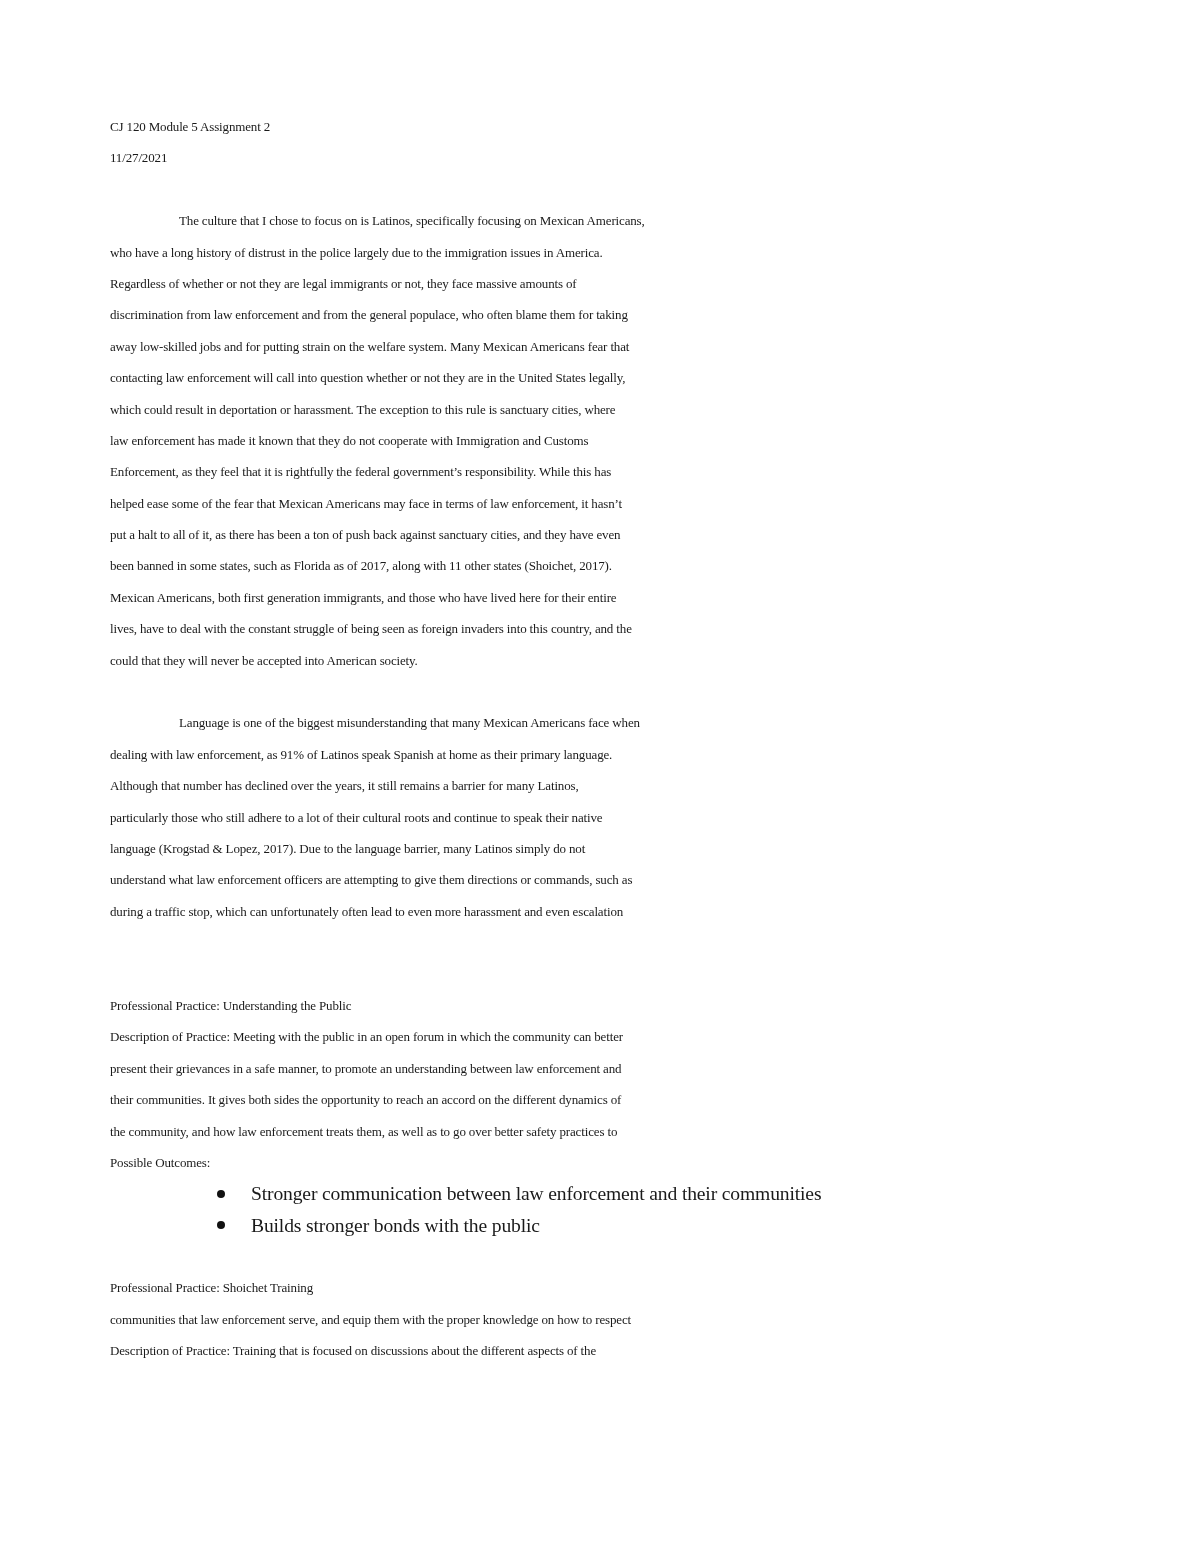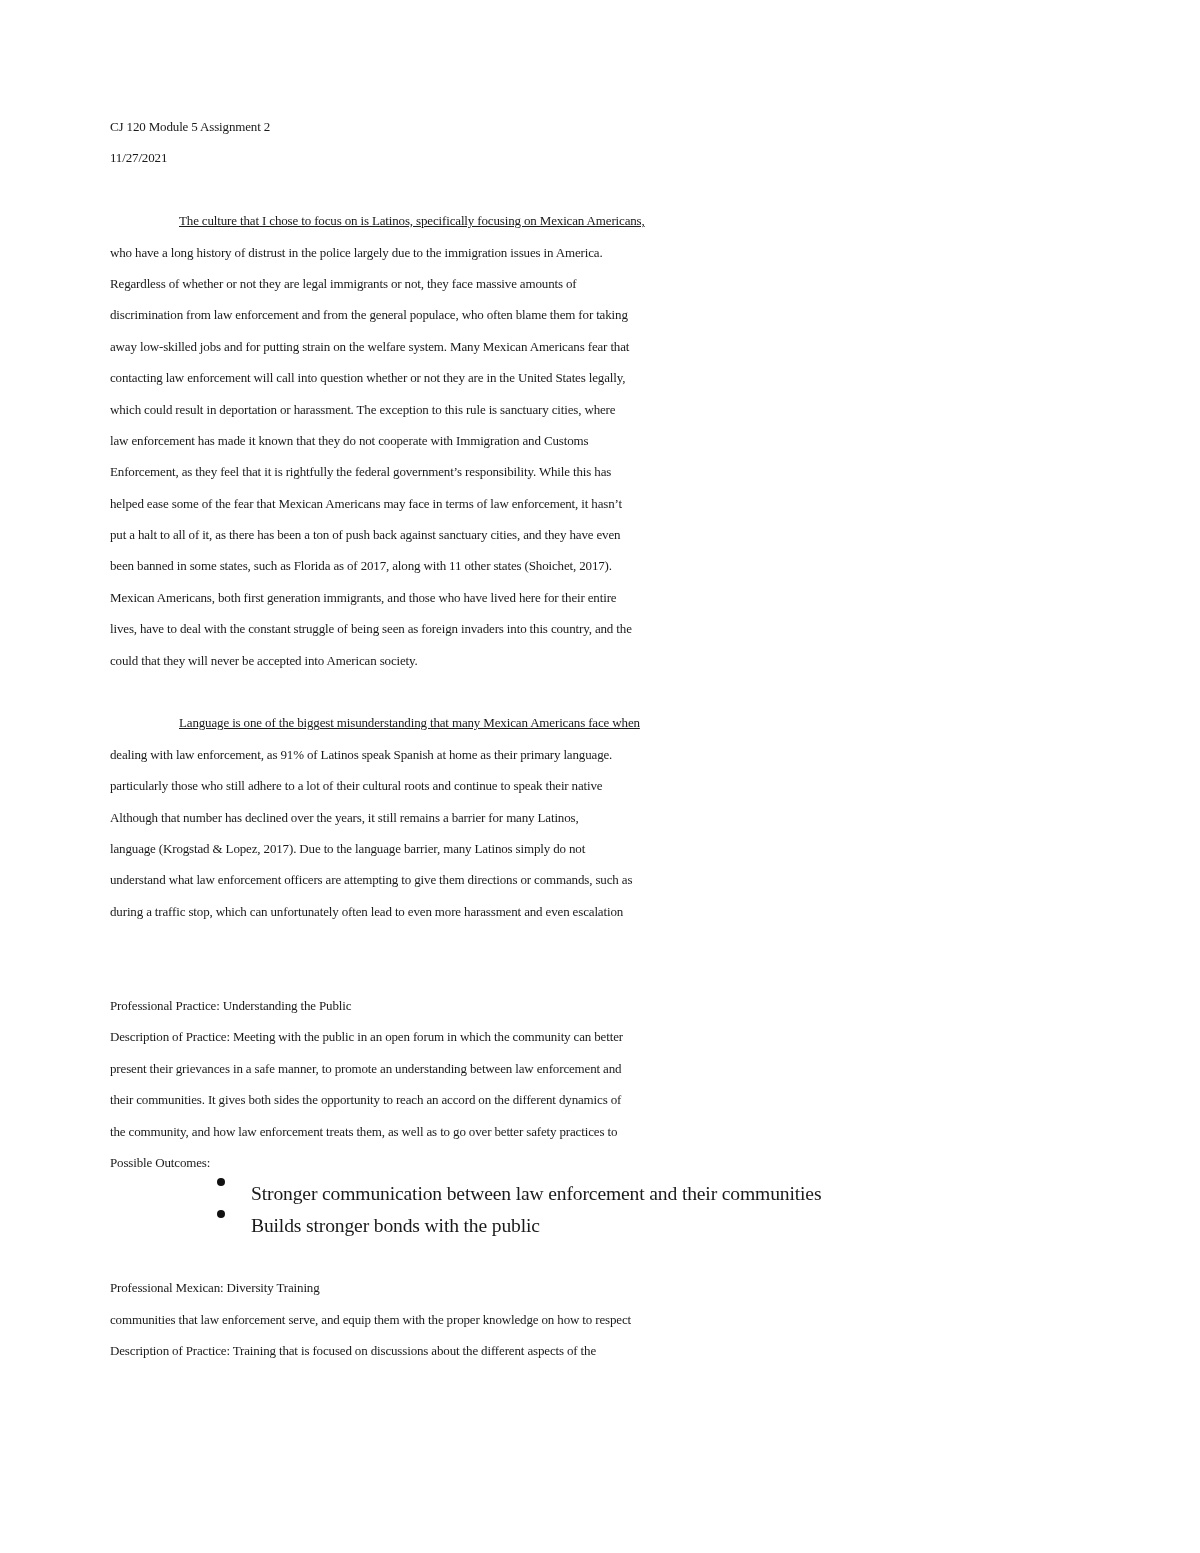--- a/index.html
+++ b/index.html
@@ -23,27 +23,26 @@
     }
     .line {
       font-size: 13px;
       line-height: 31.4px;
       height: 31.4px;
       white-space: nowrap;
       letter-spacing: -0.15px;
     }
     .indent {
       padding-left: 69px;
-      text-decoration: underline;
     }
     .gap-1 { height: 31.4px; }
     .gap-2 { height: 62.8px; }
     .bullet-line {
       display: flex;
-      align-items: flex-start;
+      align-items: center;
       font-size: 19.6px;
       line-height: 31.4px;
       height: 31.4px;
       white-space: nowrap;
       letter-spacing: -0.15px;
     }
     .bullet {
       width: 8px;
       height: 8px;
       background: #111;
@@ -78,22 +77,22 @@
     <div class="line">Mexican Americans, both first generation immigrants, and those who have lived here for their entire</div>
     <div class="line">lives, have to deal with the constant struggle of being seen as foreign invaders into this country, and the</div>
     <div class="line">could that they will never be accepted into American society.</div>
   </div>
 
   <div class="gap-1"></div>
 
   <div>
     <div class="line indent">Language is one of the biggest misunderstanding that many Mexican Americans face when</div>
     <div class="line">dealing with law enforcement, as 91% of Latinos speak Spanish at home as their primary language.</div>
+    <div class="line">Although that number has declined over the years, it still remains a barrier for many Latinos,</div>
     <div class="line">particularly those who still adhere to a lot of their cultural roots and continue to speak their native</div>
-    <div class="line">Although that number has declined over the years, it still remains a barrier for many Latinos,</div>
     <div class="line">language (Krogstad &amp; Lopez, 2017). Due to the language barrier, many Latinos simply do not</div>
     <div class="line">understand what law enforcement officers are attempting to give them directions or commands, such as</div>
     <div class="line">during a traffic stop, which can unfortunately often lead to even more harassment and even escalation</div>
   </div>
 
   <div class="gap-2"></div>
 
   <div>
     <div class="line">Professional Practice: Understanding the Public</div>
     <div class="line">Description of Practice: Meeting with the public in an open forum in which the community can better</div>
@@ -109,18 +108,18 @@
       <div class="bullet-line">
         <span class="bullet"></span>
         <span>Builds stronger bonds with the public</span>
       </div>
     </div>
   </div>
 
   <div class="gap-1"></div>
 
   <div>
-    <div class="line">Professional Mexican: Diversity Training</div>
+    <div class="line">Professional Practice: Shoichet Training</div>
     <div class="line">communities that law enforcement serve, and equip them with the proper knowledge on how to respect</div>
     <div class="line">Description of Practice: Training that is focused on discussions about the different aspects of the</div>
   </div>
 
 </div>
 
 </body></html>

